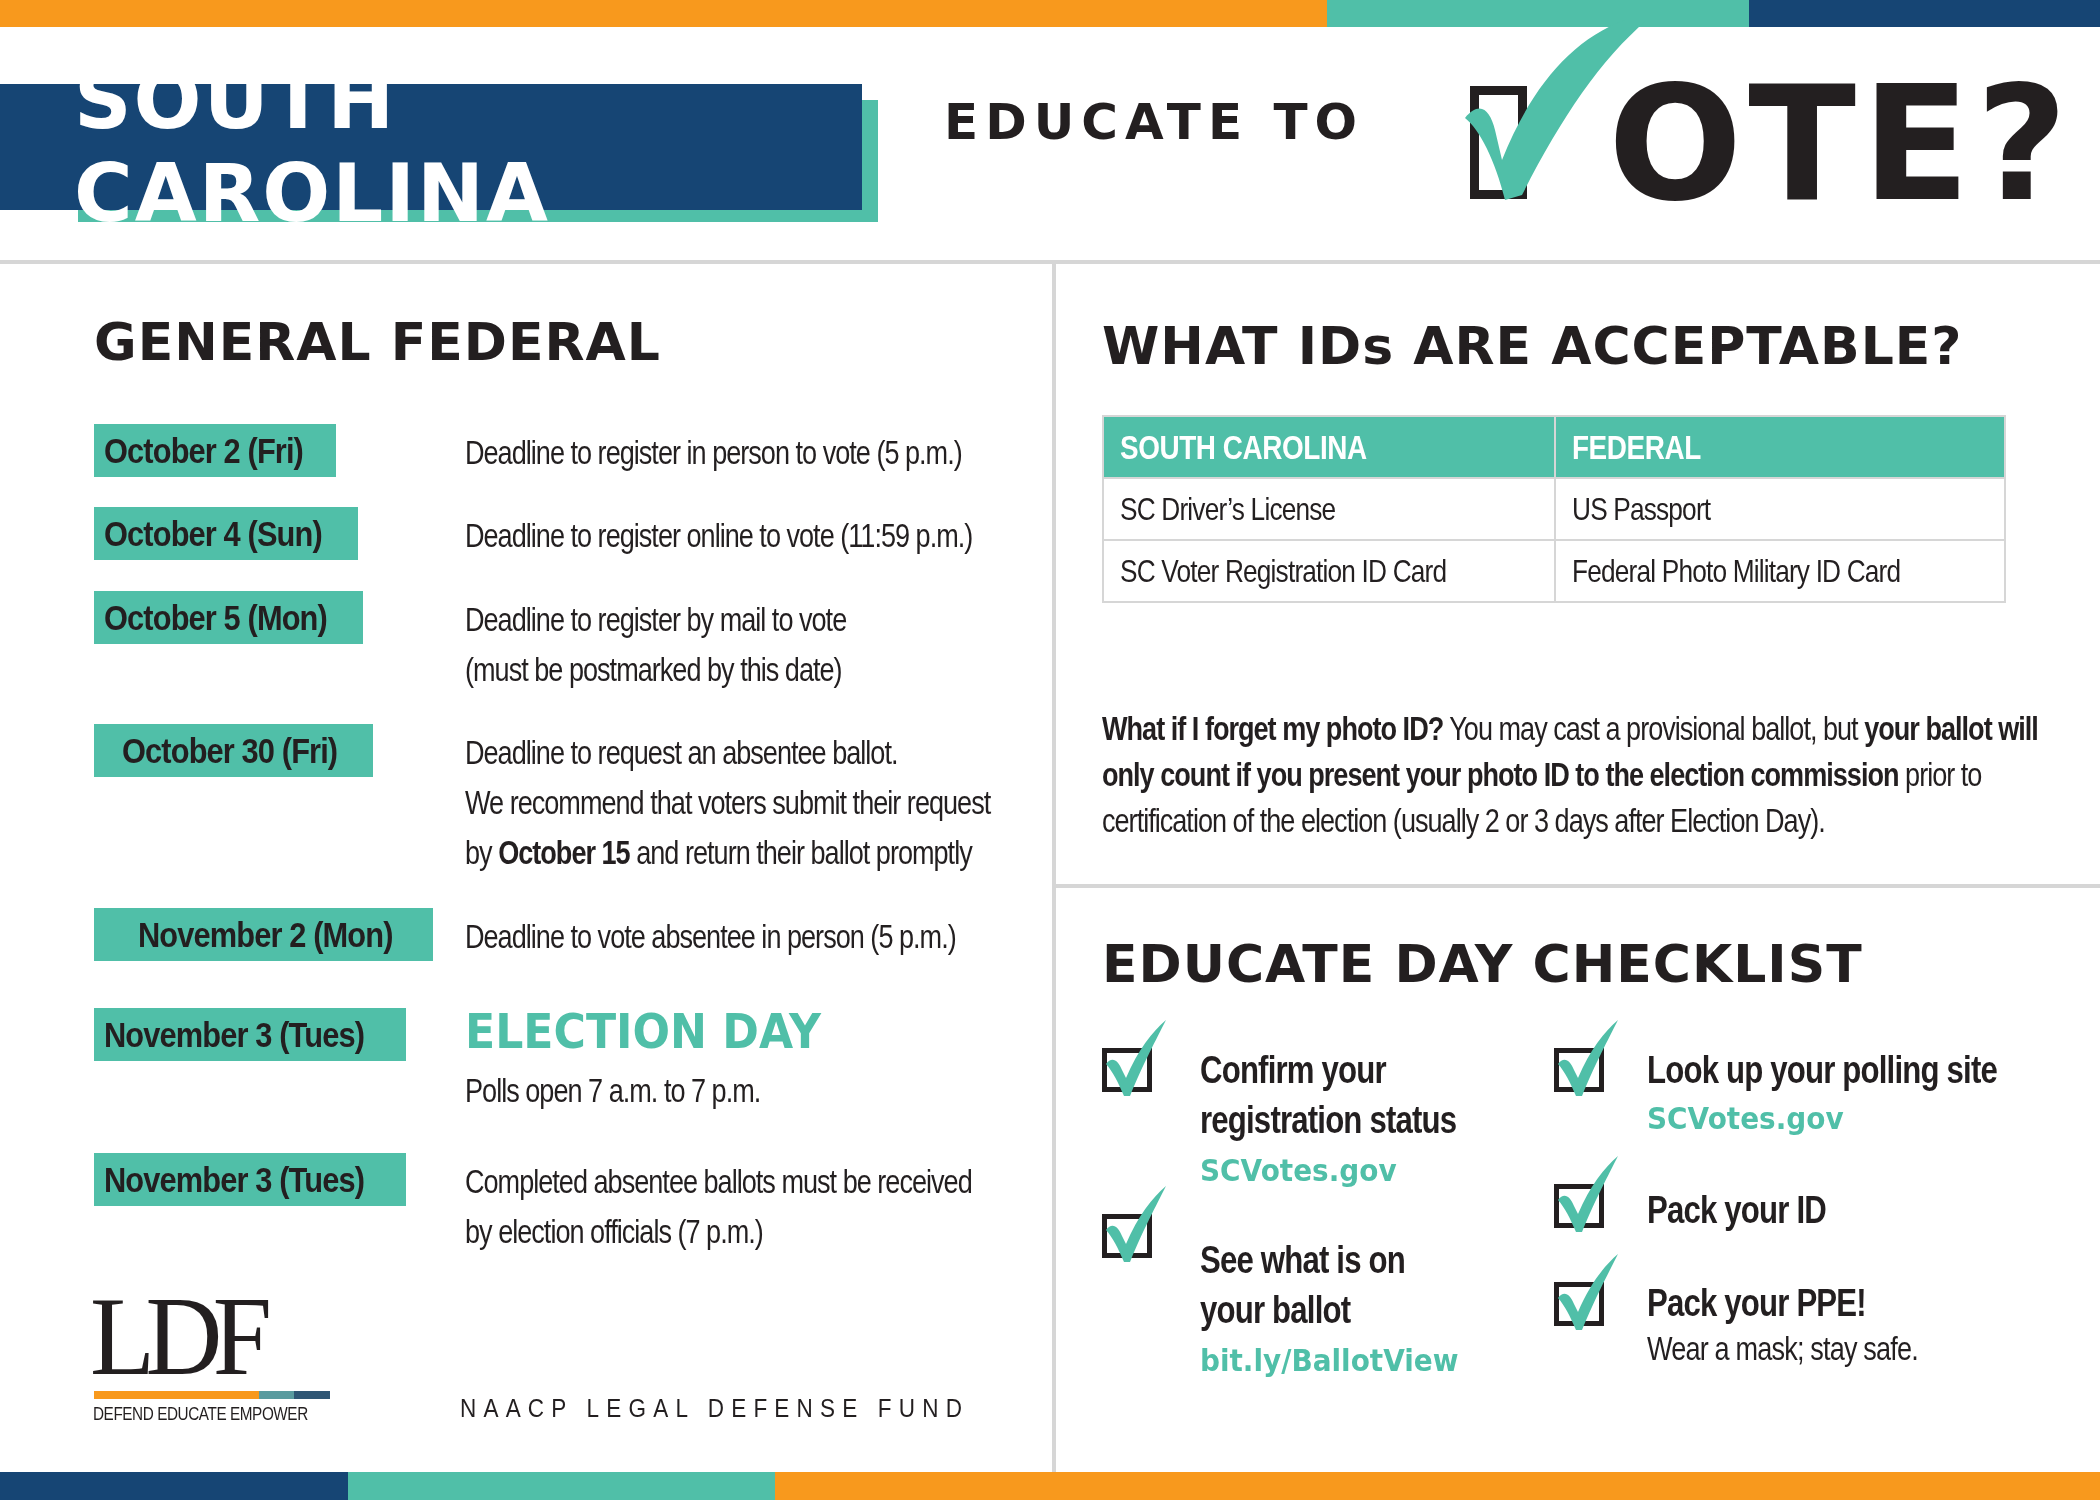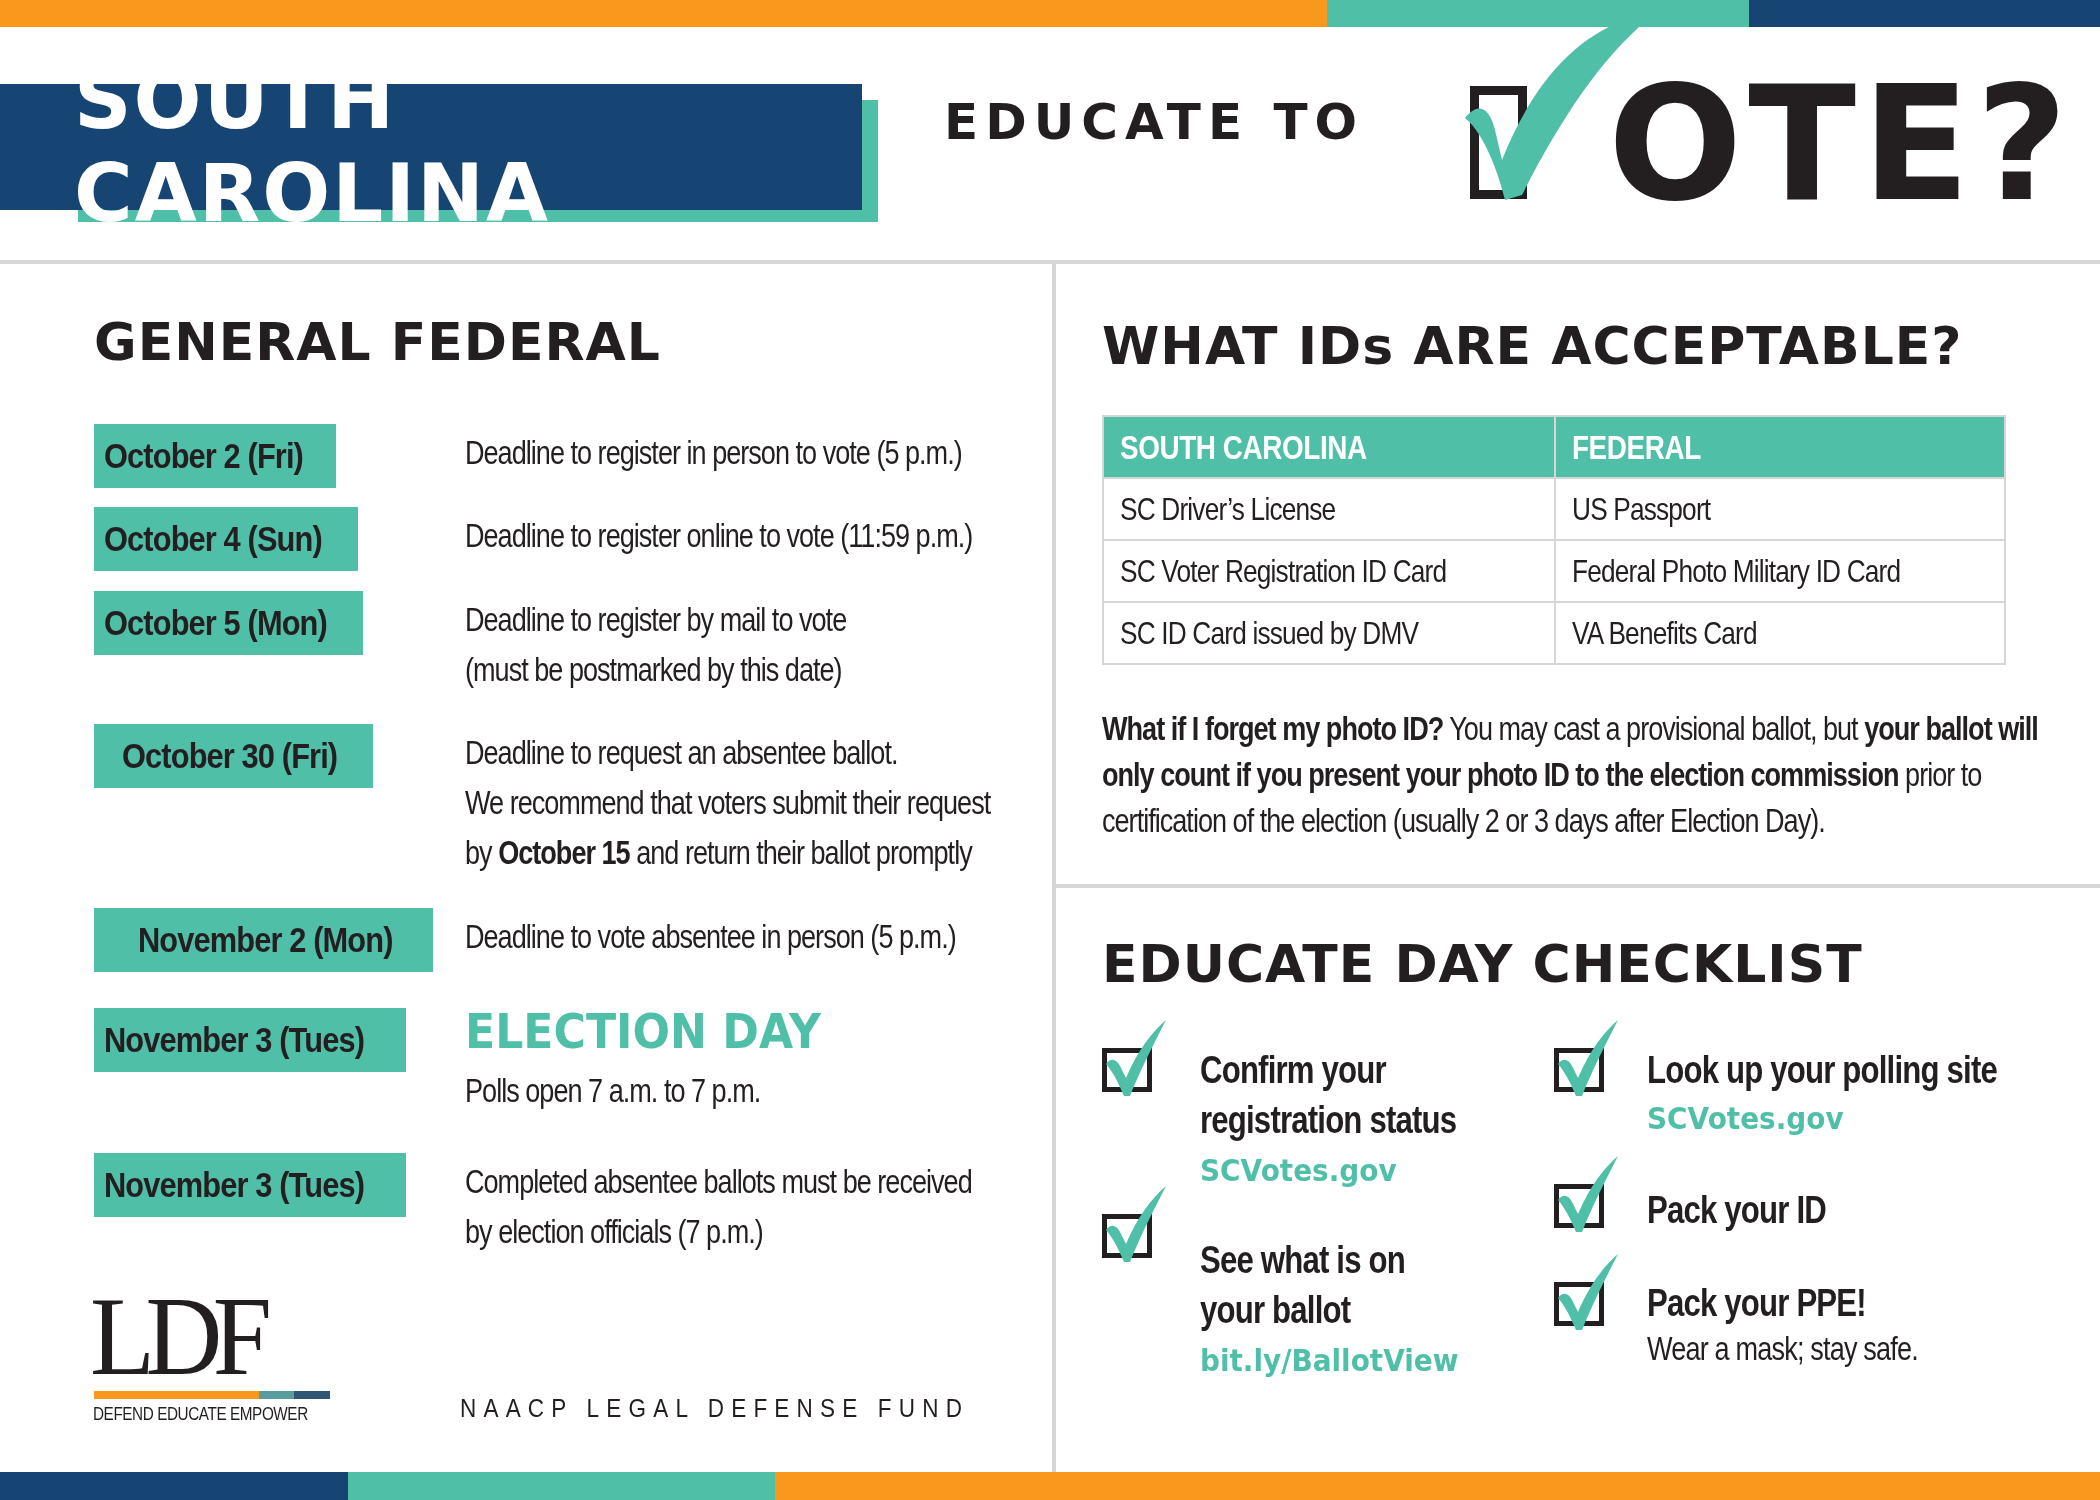--- a/index.html
+++ b/index.html
@@ -18,21 +18,21 @@
   .vote-box { position: absolute; left: 1470px; top: 86px; width: 57px; height: 113px; border: 9px solid #231f20; }
   .vote-letters { position: absolute; left: 1608px; top: 64px; font-family: "DejaVu Sans", sans-serif; font-weight: 700; font-size: 158px; line-height: 160px; letter-spacing: 6px; color: #231f20; }
   .vote-check { position: absolute; left: 1450px; top: 20px; width: 200px; height: 185px; }
 
   .hline { position: absolute; background: #d6d6d6; }
 
   
   .h2 { position: absolute; font-family: "DejaVu Sans", sans-serif; font-weight: 700; font-size: 52px; letter-spacing: 1px; color: #231f20; white-space: nowrap; }
 
   
-  .date-pill { position: absolute; left: 94px; height: 64px; background: #50bfa8; display: flex; align-items: center; padding: 0 6px 0 10px; }
+  .date-pill { position: absolute; left: 94px; height: 53px; background: #50bfa8; display: flex; align-items: center; padding: 0 6px 0 10px; }
   .date-pill span { font-family: "Liberation Sans", sans-serif; font-weight: 700; font-size: 35px; color: #231f20; letter-spacing: -1px; transform: scaleX(0.88); transform-origin: left center; white-space: nowrap; display: inline-block; }
   .desc { position: absolute; left: 465px; font-family: "Liberation Sans Narrow", "Liberation Sans", sans-serif; font-size: 33px; line-height: 50px; color: #231f20; letter-spacing: -1.2px; white-space: nowrap; transform: scaleX(0.82); transform-origin: left top; }
   .desc b { font-weight: 700; }
   .eday { position: absolute; left: 465px; top: 1003px; font-family: "DejaVu Sans", sans-serif; font-weight: 700; font-size: 48px; color: #50bfa8; letter-spacing: 0px; white-space: nowrap; transform: scaleX(0.92); transform-origin: left top; }
 
   
   table.ids { position: absolute; left: 1102px; top: 415px; width: 904px; border-collapse: collapse; }
   table.ids th { background: #50bfa8; color: #ffffff; text-align: left; font-weight: 700; font-size: 34px; height: 62px; padding: 0 16px; border: 2px solid #d6d6d6; letter-spacing: -0.5px; }
   table.ids th span, table.ids td span { display: inline-block; transform: scaleX(0.82); transform-origin: left center; white-space: nowrap; }
   table.ids td { height: 62px; padding: 0 16px; border: 2px solid #d6d6d6; font-size: 32px; color: #231f20; letter-spacing: -1px; }
@@ -148,24 +148,20 @@
   </thead>
   <tbody>
     <tr>
       <td><span>SC Driver’s License</span></td>
       <td><span>US Passport</span></td>
     </tr>
     <tr>
       <td><span>SC Voter Registration ID Card</span></td>
       <td><span>Federal Photo Military ID Card</span></td>
     </tr>
-    <tr>
-      <td><span>SC ID Card issued by DMV</span></td>
-      <td><span>VA Benefits Card</span></td>
-    </tr>
   </tbody>
 </table>
 
 <div class="forget"><b>What if I forget my photo ID?</b><span>  You may cast a provisional ballot, but </span><b>your ballot will only count if you present your photo ID to the election commission</b><span> prior to certification of the election (usually 2 or 3 days after Election Day).</span></div>
 
 <div class="h2" style="left:1102px;top:934px;">EDUCATE DAY CHECKLIST</div>
 
 <div class="ck" style="left:1102px;top:1030px;width:60px;height:80px;">
   <div class="box"></div>
   <svg viewBox="0 0 64 76">

